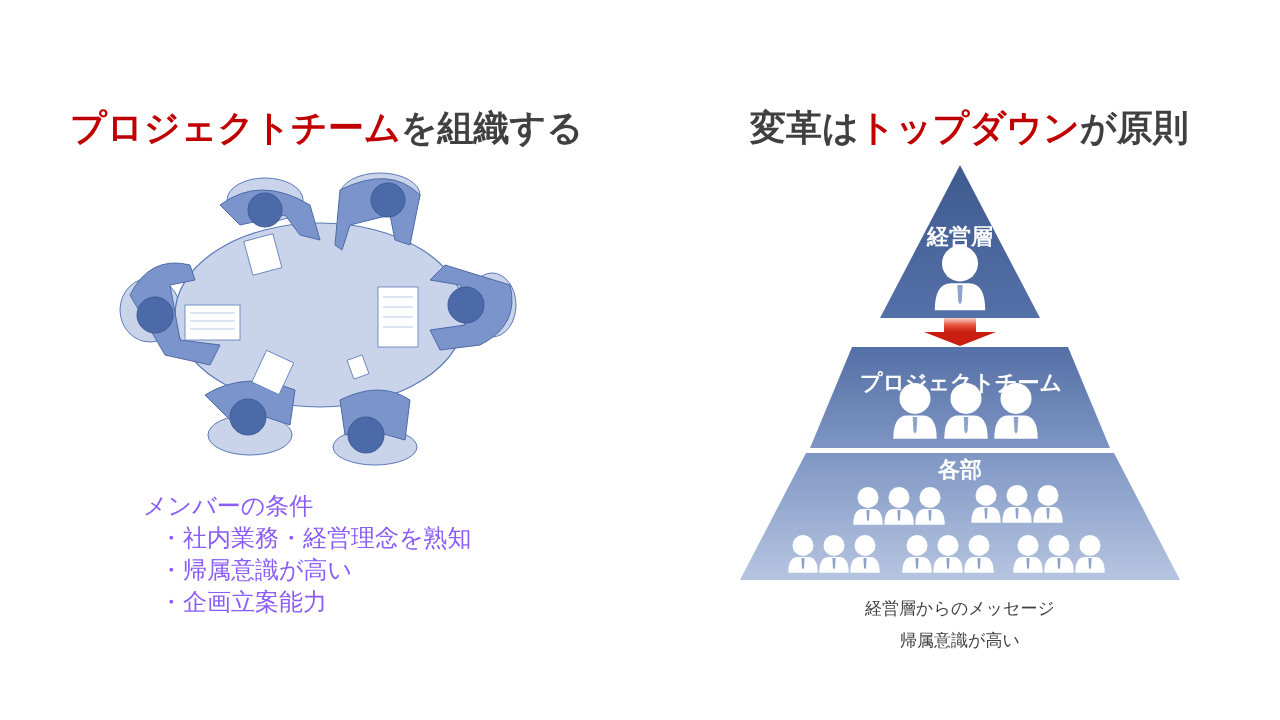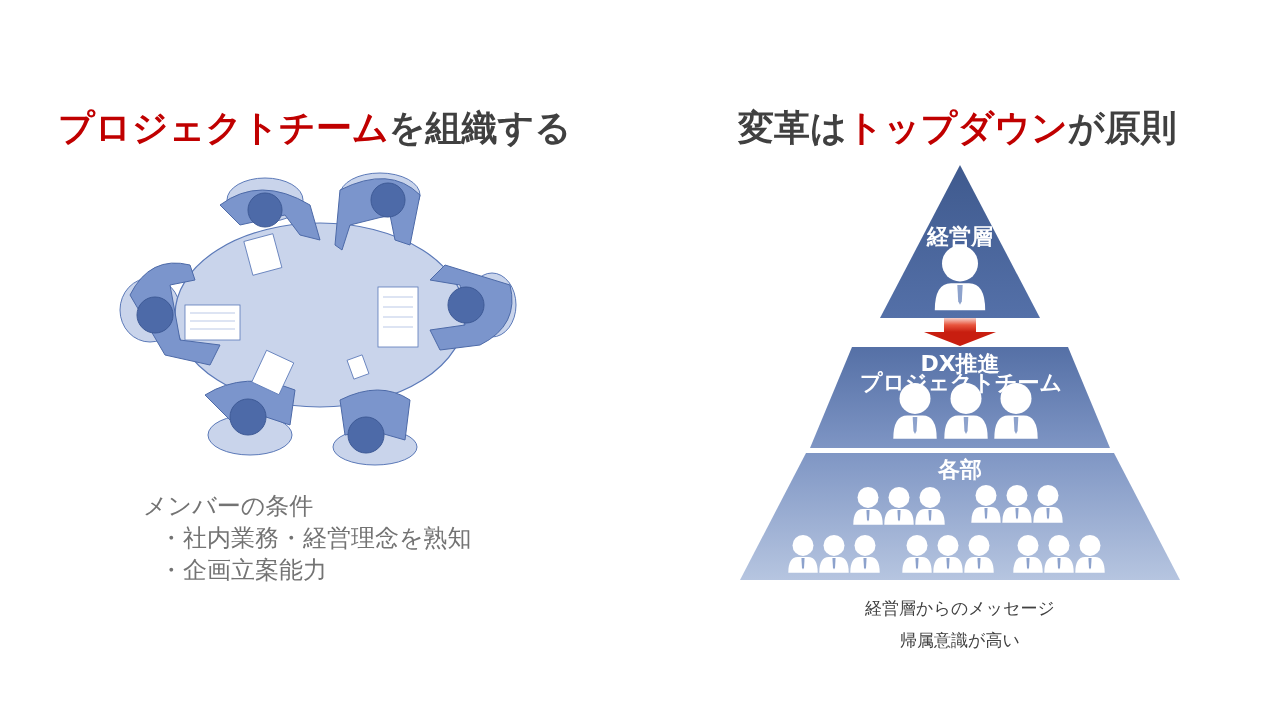--- a/index.html
+++ b/index.html
@@ -1,23 +1,23 @@
 <!DOCTYPE html>
 <html><head>
 <meta charset="utf-8">
 <style>
   html, body { margin:0; padding:0; }
   body { width:1280px; height:720px; background:#ffffff; position:relative; overflow:hidden;
          font-family:"DejaVu Sans", "Liberation Sans", sans-serif; }
-  .title { position:absolute; font-weight:bold; font-size:36px; white-space:nowrap; letter-spacing:0px; color:#404040; line-height:40px; }
+  .title { position:absolute; font-weight:bold; font-size:36px; white-space:nowrap; letter-spacing:0px; color:#404040; line-height:40px;margin-left:12px; }
   .title .hl { color:#c00000; }
   #title-left { left:58px; top:108px; }
   #title-right { left:738px; top:108px; }
   .illus { position:absolute; left:110px; top:165px; width:420px; height:310px; }
-  .cond { position:absolute; left:143px; top:490px; color:#737373; font-size:24px; line-height:32px; }
+  .cond { position:absolute; left:143px; top:490px; color:#8b5cf6; font-size:24px; line-height:32px; }
   .cond .head { margin-left:0; }
   .cond .item { margin-left:16px; }
   .pyramid { position:absolute; left:730px; top:160px; width:460px; height:430px; }
   .caption { position:absolute; left:760px; top:592px; width:400px; text-align:center; color:#404040; font-size:17px; line-height:32px; }
   .tier-label { position:absolute; color:#ffffff; font-weight:bold; font-size:22px; text-align:center; line-height:19px; white-space:nowrap; }
 </style>
 </head>
 <body>
 
 <div id="title-left" class="title">
@@ -73,20 +73,21 @@
     <line x1="273" y1="132" x2="303" y2="132"></line>
       <line x1="273" y1="142" x2="303" y2="142"></line>
     <line x1="273" y1="152" x2="303" y2="152"></line>
       <line x1="273" y1="162" x2="303" y2="162"></line>
   </g>
 </svg>
 
 <div class="cond">
   <div class="head">メンバーの条件</div>
   <div class="item">・社内業務・経営理念を熟知</div>
+  <div class="item">・帰属意識が高い</div>
   <div class="item">・企画立案能力</div>
 </div>
 
 <div class="pyramid">
   <svg width="460" height="430" viewBox="0 0 460 430">
     <defs>
       <linearGradient id="g1" x1="0" y1="0" x2="0" y2="1">
         <stop offset="0" stop-color="#3f5a8e"></stop>
           <stop offset="1" stop-color="#5470a8"></stop>
       </linearGradient>
@@ -175,21 +176,20 @@
       </g>
     <g transform="translate(329,398) scale(1.05)">
         <use href="#person"></use>
       </g>
     <g transform="translate(360,398) scale(1.05)">
         <use href="#person"></use>
       </g>
   </svg>
 
   <div class="tier-label" style="left:180px; top:67px; width:100px;">経営層</div>
-  <div class="tier-label" style="left:130px; top:194px; width:200px;">DX推進</div>
   <div class="tier-label" style="left:130px; top:213px; width:200px;">プロジェクトチーム</div>
   <div class="tier-label" style="left:180px; top:300px; width:100px;">各部</div>
 </div>
 
 <div class="caption">
   <div>経営層からのメッセージ</div>
   <div>帰属意識が高い</div>
 </div>
 
 </body></html>

